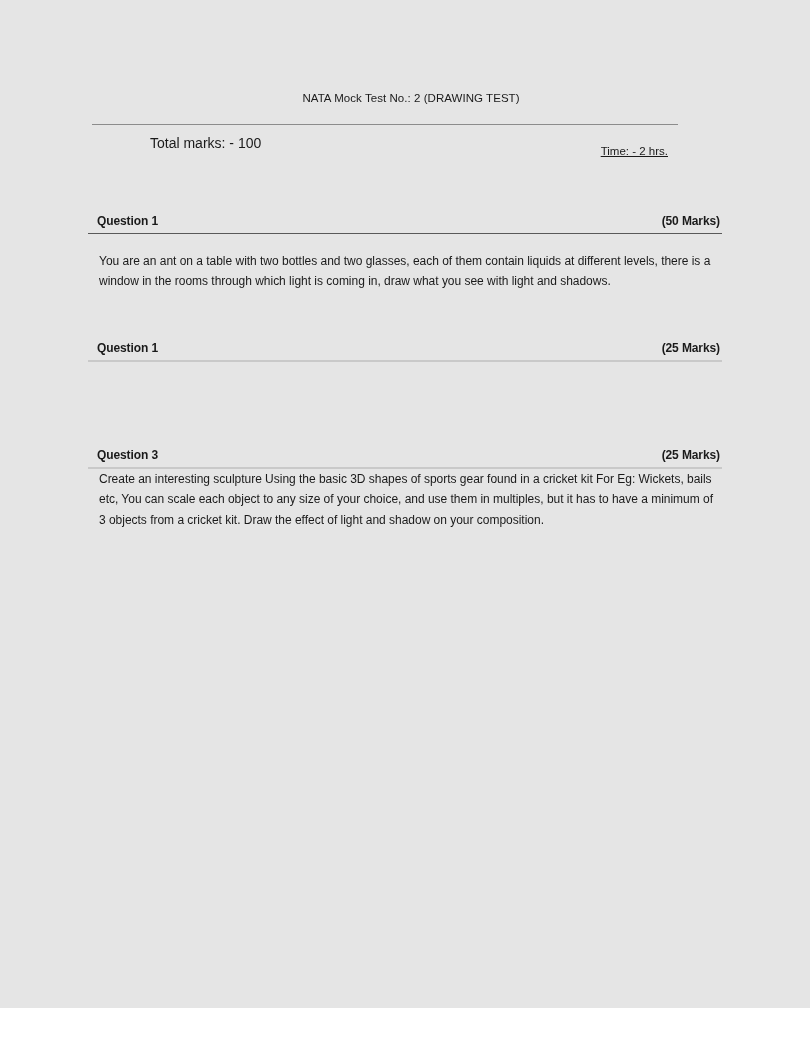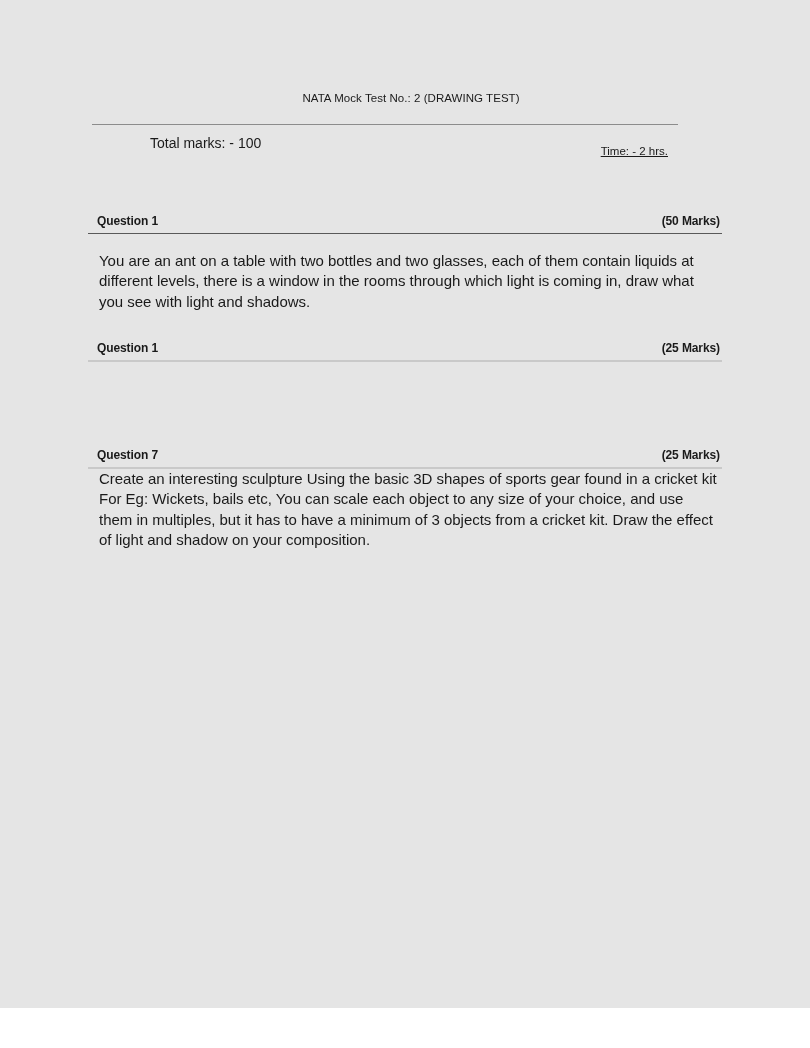--- a/index.html
+++ b/index.html
@@ -113,21 +113,21 @@
     height: 0;
   }
   .q-rule.dark { border-top: 1.3px solid #595959; }
   .q-rule.light { border-top: 2px solid #c9c9c9; }
 
   .q-body {
     margin: 0 auto;
     width: 630px;
     padding-left: 9px;
     box-sizing: border-box;
-    font-size: 15px;
+    font-size: 12px;
     line-height: 20.4px;
     color: #1a1a1a;
     letter-spacing: -0.02px;
     text-align: left;
   }
 
   
   #q1 { top: 211px; }
   #q1 .q-body { padding-top: 17px; }
 
@@ -165,20 +165,20 @@
   <div class="q-block" id="q2">
     <div class="q-head">
       <span class="q-label">Question 1</span>
       <span class="q-marks">(25 Marks)</span>
     </div>
     <div class="q-rule light"></div>
   </div>
 
   <div class="q-block" id="q3">
     <div class="q-head">
-      <span class="q-label">Question 7</span>
+      <span class="q-label">Question 3</span>
       <span class="q-marks">(25 Marks)</span>
     </div>
     <div class="q-rule light"></div>
     <div class="q-body">Create an interesting sculpture Using the basic 3D shapes of sports gear found in a cricket kit For Eg: Wickets, bails etc, You can scale each object to any size of your choice, and use them in multiples, but it has to have a minimum of 3 objects from a cricket kit. Draw the effect of light and shadow on your composition.</div>
   </div>
 
 </div>
 
 </body></html>

